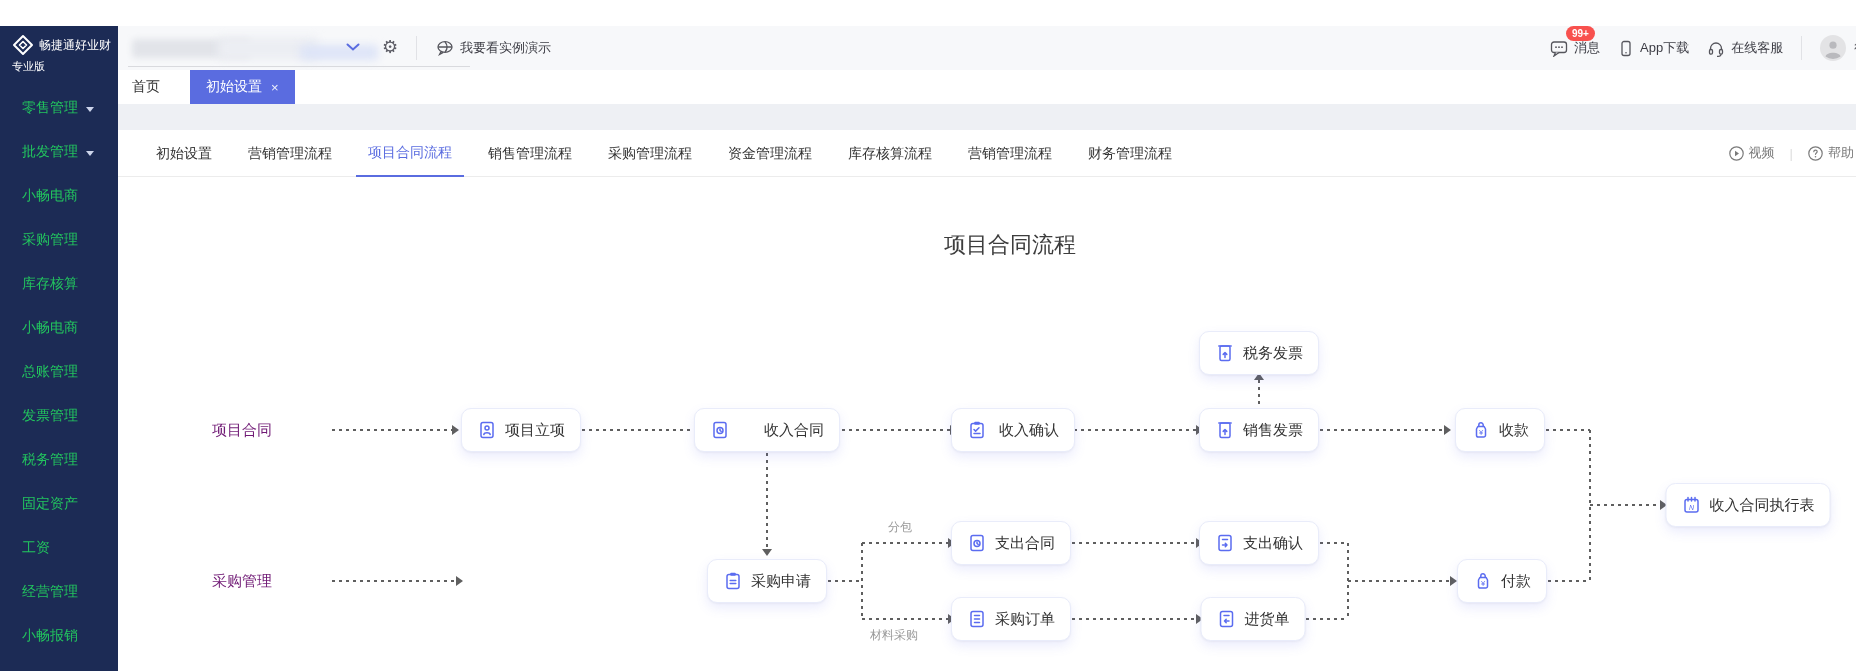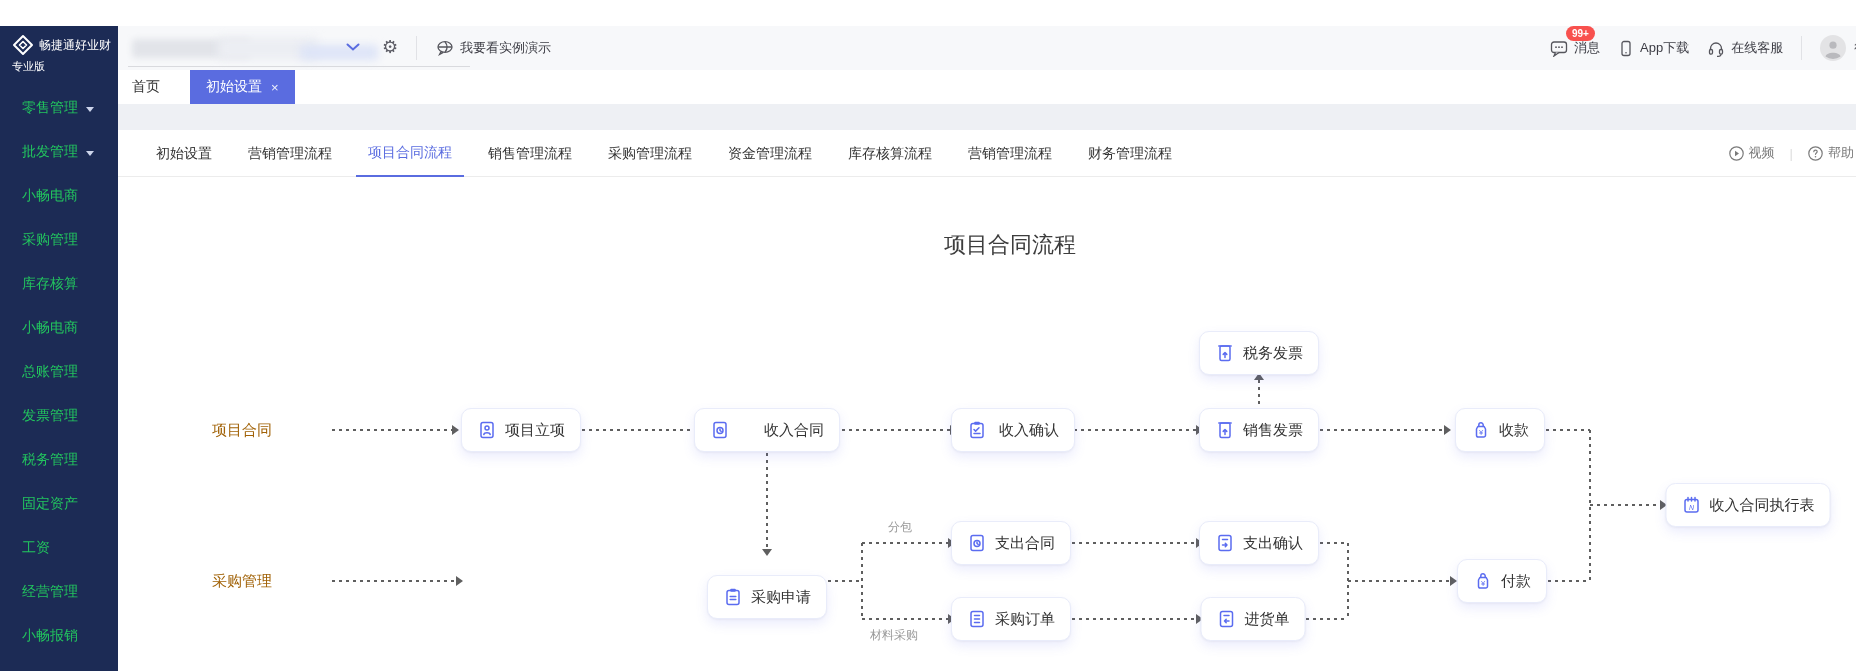--- a/index.html
+++ b/index.html
@@ -38,21 +38,21 @@
   
   .panel{position:absolute;left:118px;top:130px;right:0;bottom:0;background:#fff;}
   .flowtabs{height:46px;border-bottom:1px solid #ececec;display:flex;align-items:center;padding-left:20px;}
   .flowtab{padding:0 12px;margin:0 6px;height:45px;line-height:45px;font-size:14px;color:#333;cursor:pointer;white-space:nowrap;}
   .flowtab.active{color:#5a6ce0;border-bottom:2px solid #5a6ce0;}
   .flowtabs-right{margin-left:auto;display:flex;align-items:center;gap:11px;color:#7a7a7a;font-size:13px;padding-right:2px;white-space:nowrap;}
   .ft-sep{color:#ddd;margin:0 4px;}
   
   .flow{position:absolute;inset:0;z-index:4;}
   .flow-title{position:absolute;left:880px;top:230px;width:260px;text-align:center;font-size:22px;color:#3d3d3d;}
-  .lane-label{position:absolute;transform:translateY(-50%);font-size:15px;color:#a16207;white-space:nowrap;font-family:Liberation Serif, serif;}
+  .lane-label{position:absolute;transform:translateY(-50%);font-size:15px;color:#701a75;white-space:nowrap;font-family:Liberation Serif, serif;}
   .edge-label{position:absolute;transform:translate(-50%,-50%);font-size:12px;color:#999;white-space:nowrap;}
   .node{position:absolute;transform:translate(-50%,-50%);display:flex;align-items:center;gap:8px;height:42px;
         padding:0 15px;background:#fff;border:1px solid #e9ecfa;border-radius:10px;font-size:15px;color:#333;
         box-shadow:0 5px 12px rgba(99,112,240,.13),0 1px 2px rgba(0,0,0,.04);white-space:nowrap;cursor:pointer;z-index:5;}
   .conn-h{position:absolute;height:2px;background:repeating-linear-gradient(90deg,#5f5f5f 0 3px,transparent 3px 7px);}
   .conn-v{position:absolute;width:2px;background:repeating-linear-gradient(180deg,#5f5f5f 0 3px,transparent 3px 7px);}
   .arr{position:absolute;width:0;height:0;}
   .arr-right{border:5px solid transparent;border-right:0;border-left:7px solid #5f5f5f;}
   .arr-up{border:5px solid transparent;border-top:0;border-bottom:7px solid #5f5f5f;}
   .arr-down{border:5px solid transparent;border-bottom:0;border-top:7px solid #5f5f5f;}
@@ -305,21 +305,21 @@
     <div class="node" style="left: 1500px; top: 430px;">
       <span>
         <svg width="20" height="20" viewBox="0 0 20 20" fill="none" stroke="#5b6cf0" stroke-width="1.5" stroke-linecap="round" stroke-linejoin="round">
           <path d="M6.8 6.5h6.4L14.5 9v6.2a1.8 1.8 0 0 1-1.8 1.8H7.3a1.8 1.8 0 0 1-1.8-1.8V9z"></path>
           <path d="M7.8 6.5V5a2.2 2.2 0 0 1 4.4 0v1.5"></path>
           <text x="10" y="14.6" font-size="7.5" text-anchor="middle" fill="#5b6cf0" stroke="none">¥</text>
         </svg>
       </span>
       <span>收款</span>
     </div>
-    <div class="node" style="left: 767px; top: 597px; align-items: center;">
+    <div class="node" style="left: 767px; top: 581px; align-items: center;">
       <span>
         <svg width="20" height="20" viewBox="0 0 20 20" fill="none" stroke="#5b6cf0" stroke-width="1.5" stroke-linecap="round" stroke-linejoin="round">
           <rect x="4" y="3.5" width="12" height="14" rx="2"></rect>
           <rect x="7.2" y="1.8" width="5.6" height="3" rx="1" fill="#5b6cf0" stroke="none"></rect>
           <path d="M7.2 9.5h5.6M7.2 12.5h5.6"></path>
         </svg>
       </span>
       <span>采购申请</span>
     </div>
     <div class="node" style="left: 1011px; top: 543px;">

